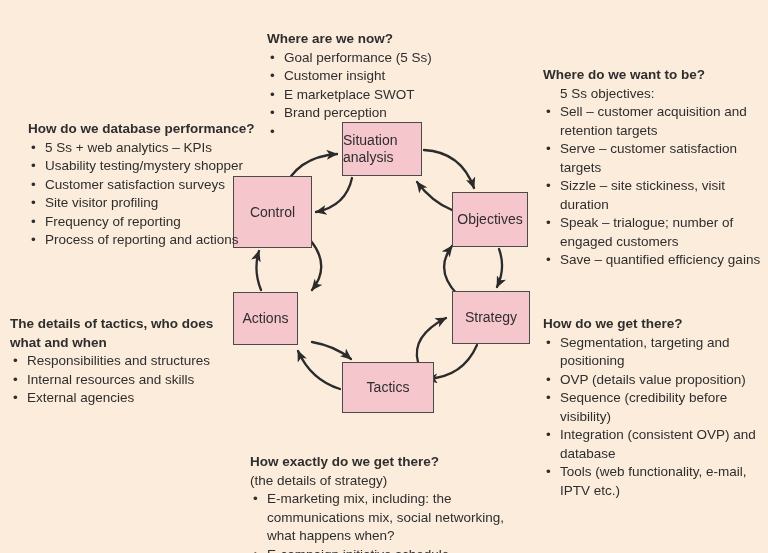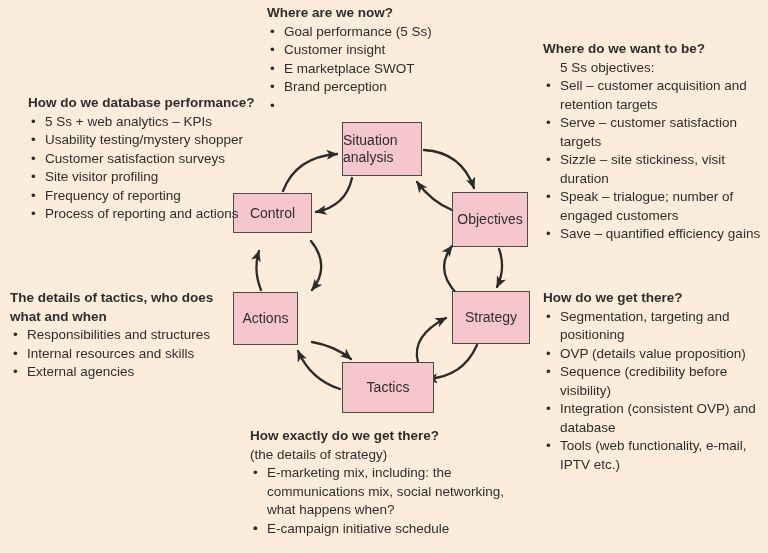--- a/index.html
+++ b/index.html
@@ -11,21 +11,21 @@
   }
   html,body{margin:0;padding:0;}
   .stage{
     position:relative;width:768px;height:553px;
     background:var(--bg);
     font-family:"Liberation Sans",sans-serif;
     color:var(--text);
     overflow:hidden;
   }
   .blk{position:absolute;font-size:13.5px;line-height:18.5px;}
-  .hd{font-weight:700;}
+  .hd{font-weight:700;margin-top:26px;}
   .nowrap{white-space:nowrap;}
   .sub{}
   .sub.ind{padding-left:17px;}
   .li{position:relative;padding-left:17px;}
   .li .b{position:absolute;left:3px;top:0;}
   svg.arrows{position:absolute;left:0;top:0;display:block;}
   .node{
     position:absolute;box-sizing:border-box;
     background:var(--box);
     border:1.4px solid var(--border);
@@ -68,21 +68,21 @@
   </div>
   <div class="node" style="left:452px;top:192px;width:76px;height:55px">
     <span>Objectives</span>
   </div>
   <div class="node" style="left:342px;top:362px;width:92px;height:51px">
     <span>Tactics</span>
   </div>
   <div class="node" style="left:233px;top:292px;width:65px;height:53px">
     <span>Actions</span>
   </div>
-  <div class="node" style="left:233px;top:193px;width:79px;height:40px">
+  <div class="node" style="left:233px;top:176px;width:79px;height:72px">
     <span>Control</span>
   </div>
 
   <div class="blk" style="left:267px;top:4px;width:240px">
     <div class="hd nowrap">Where are we now?</div>
     <div>
         <div class="li"><span class="b">•</span><span class="t">Goal performance (5 Ss)</span></div>
         <div class="li"><span class="b">•</span><span class="t">Customer insight</span></div>
         <div class="li"><span class="b">•</span><span class="t">E marketplace SWOT</span></div>
         <div class="li"><span class="b">•</span><span class="t">Brand perception</span></div>

